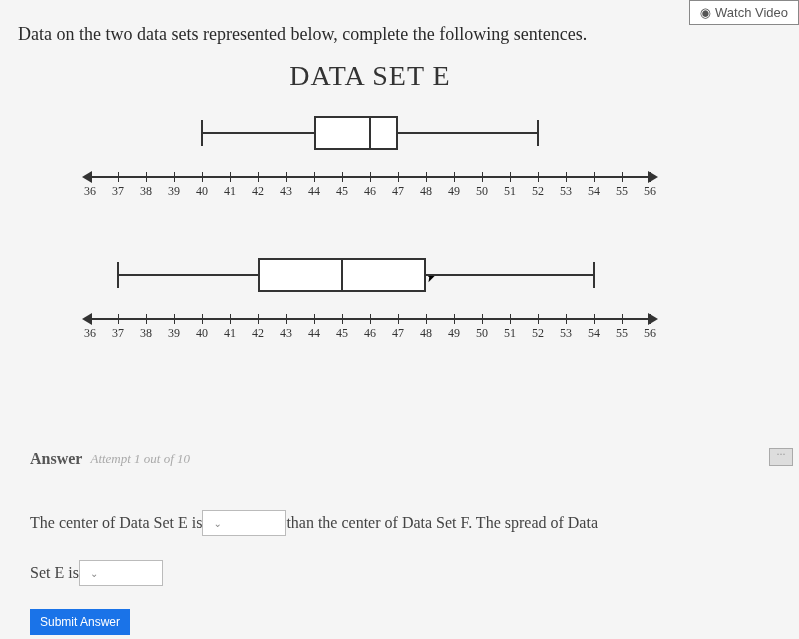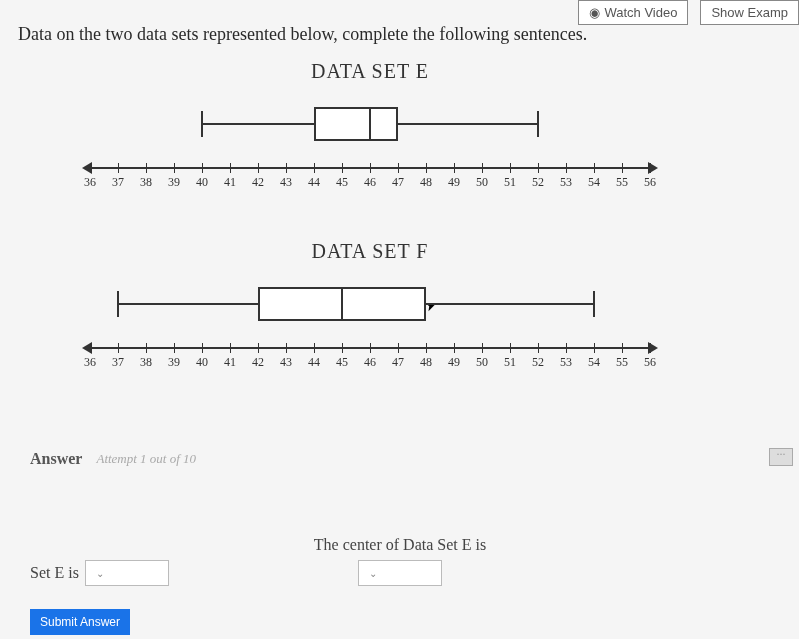--- a/index.html
+++ b/index.html
@@ -40,21 +40,21 @@
   }
   .dataset-block {
     position: absolute;
     left: 90px;
     width: 560px;
   }
   #ds-e { top: 60px; }
   #ds-f { top: 240px; }
   .ds-title {
     text-align: center;
-    font-size: 20px;
+    font-size: 28px;
     letter-spacing: 1px;
     margin-bottom: 6px;
   }
   .plot-area {
     position: relative;
     width: 100%;
     height: 70px;
   }
   .axis {
     position: relative;
@@ -120,26 +120,25 @@
     height: 34px;
     background: #333;
   }
   .answer-row {
     position: absolute;
     left: 30px;
     font-size: 16px;
     color: #444;
     display: flex;
     align-items: center;
-    gap: 6px;
     flex-wrap: wrap;
   }
   #answer-header { top: 450px; font-style: italic; }
   #answer-header .att { color: #aaa; font-size: 13px; margin-left: 8px;}
-  #line1 { top: 536px; width: 740px; flex-direction: column;}
+  #line1 { top: 510px; width: 740px;}
   #line2 { top: 560px; }
   .dropdown {
     display: inline-flex;
     align-items: center;
     border: 1px solid #bbb;
     background: #fff;
     min-width: 70px;
     height: 24px;
     padding: 0 6px;
     font-size: 13px;
@@ -179,23 +178,20 @@
     color: #777;
   }
 </style>
 </head>
 <body>
 
 <div class="top-buttons">
   <div class="top-btn">
     <span>◉</span>
     <span>Watch Video</span>
-  </div>
-  <div class="top-btn">
-    <span>Show Examp</span>
   </div>
 </div>
 
 <div class="question-text">Data on the two data sets represented below, complete the following sentences.</div>
 
 <div class="dataset-block" id="ds-e">
   <div class="ds-title">DATA SET E</div>
   <div class="plot-area">
       <div class="whisker-line" style="left: 112px; width: 112px;"></div>
       <div class="whisker-line" style="left: 308px; width: 140px;"></div>
@@ -247,21 +243,20 @@
       <div class="tick" style="left: 504px;"></div>
       <div class="tick-label" style="left: 504px;">54</div>
       <div class="tick" style="left: 532px;"></div>
       <div class="tick-label" style="left: 532px;">55</div>
       <div class="tick" style="left: 560px;"></div>
       <div class="tick-label" style="left: 560px;">56</div>
     </div>
 </div>
 
 <div class="dataset-block" id="ds-f">
-  <div class="ds-title">DATA SET F</div>
   <div class="plot-area">
     <span class="cursor-icon" style="left:335px; top:28px;">➤</span>
   <div class="whisker-line" style="left: 28px; width: 140px;"></div>
       <div class="whisker-line" style="left: 336px; width: 168px;"></div>
       <div class="cap" style="left: 27px;"></div>
       <div class="cap" style="left: 503px;"></div>
       <div class="box" style="left: 168px; width: 168px;"></div>
       <div class="median" style="left: 251px;"></div>
     </div>
   <div class="axis">
@@ -319,20 +314,21 @@
 </div>
 
 <div class="badge">⋯</div>
 
 <div class="answer-row" id="line1">
   <span>The center of Data Set E is</span>
   <span class="dropdown">
     <span></span>
     <span class="caret">⌄</span>
   </span>
+  <span>than the center of Data Set F. The spread of Data</span>
 </div>
 
 <div class="answer-row" id="line2">
   <span>Set E is</span>
   <span class="dropdown">
     <span></span>
     <span class="caret">⌄</span>
   </span>
 </div>
 

